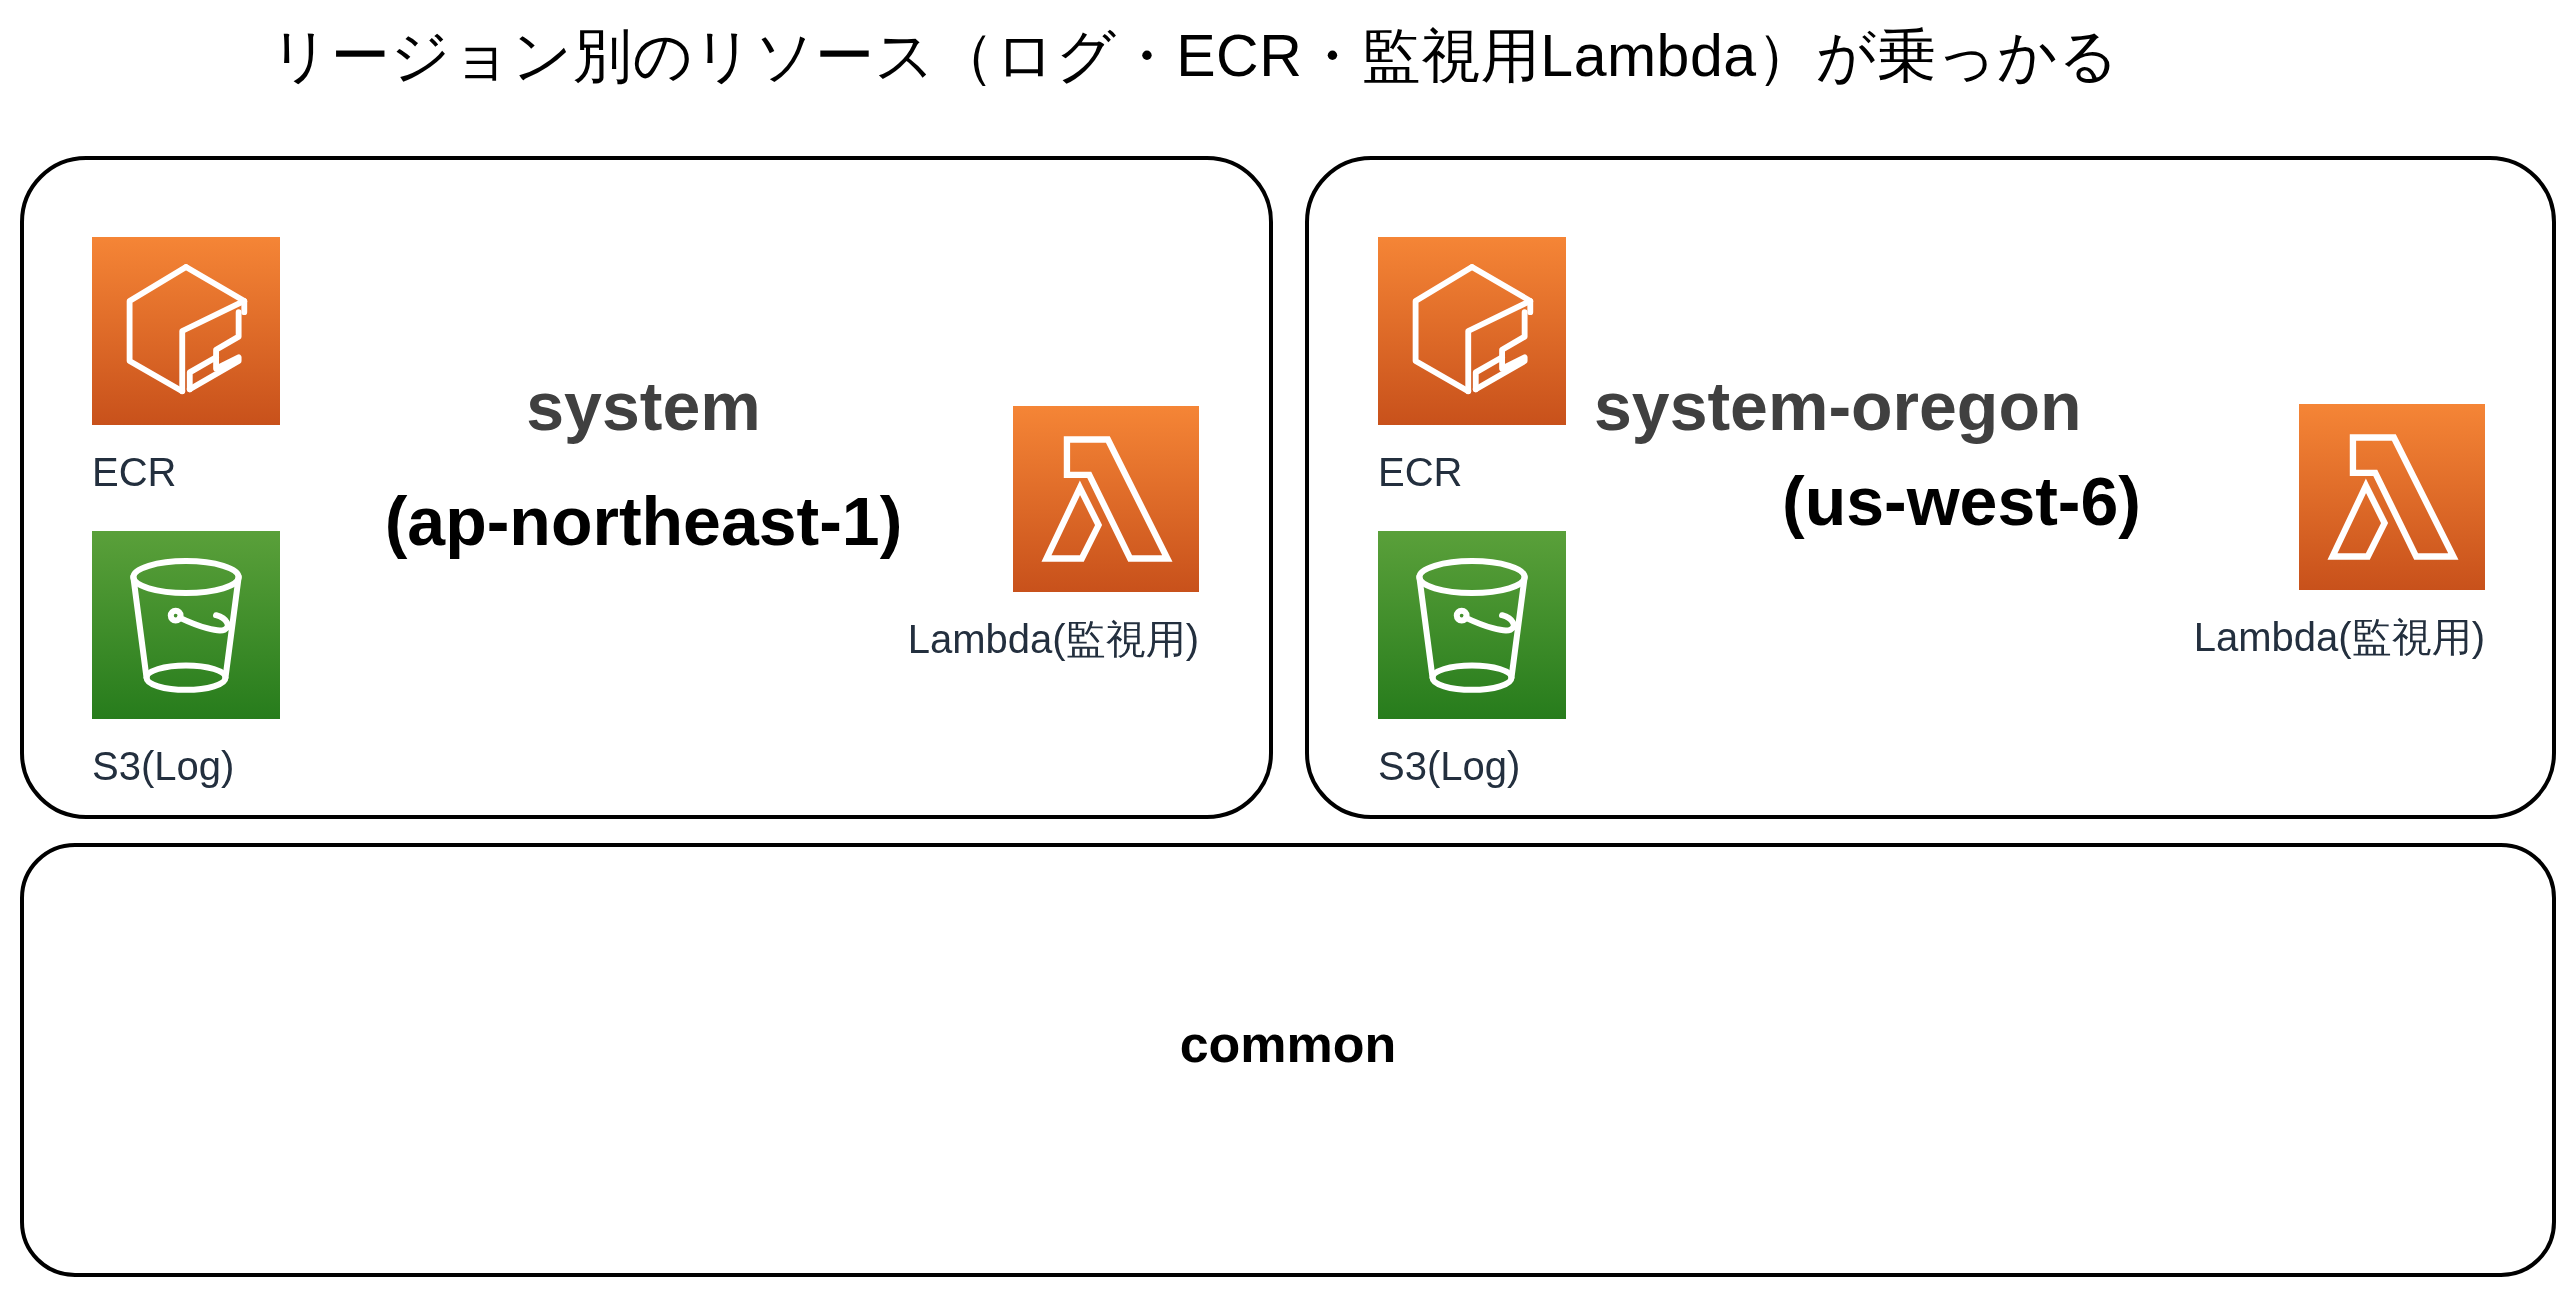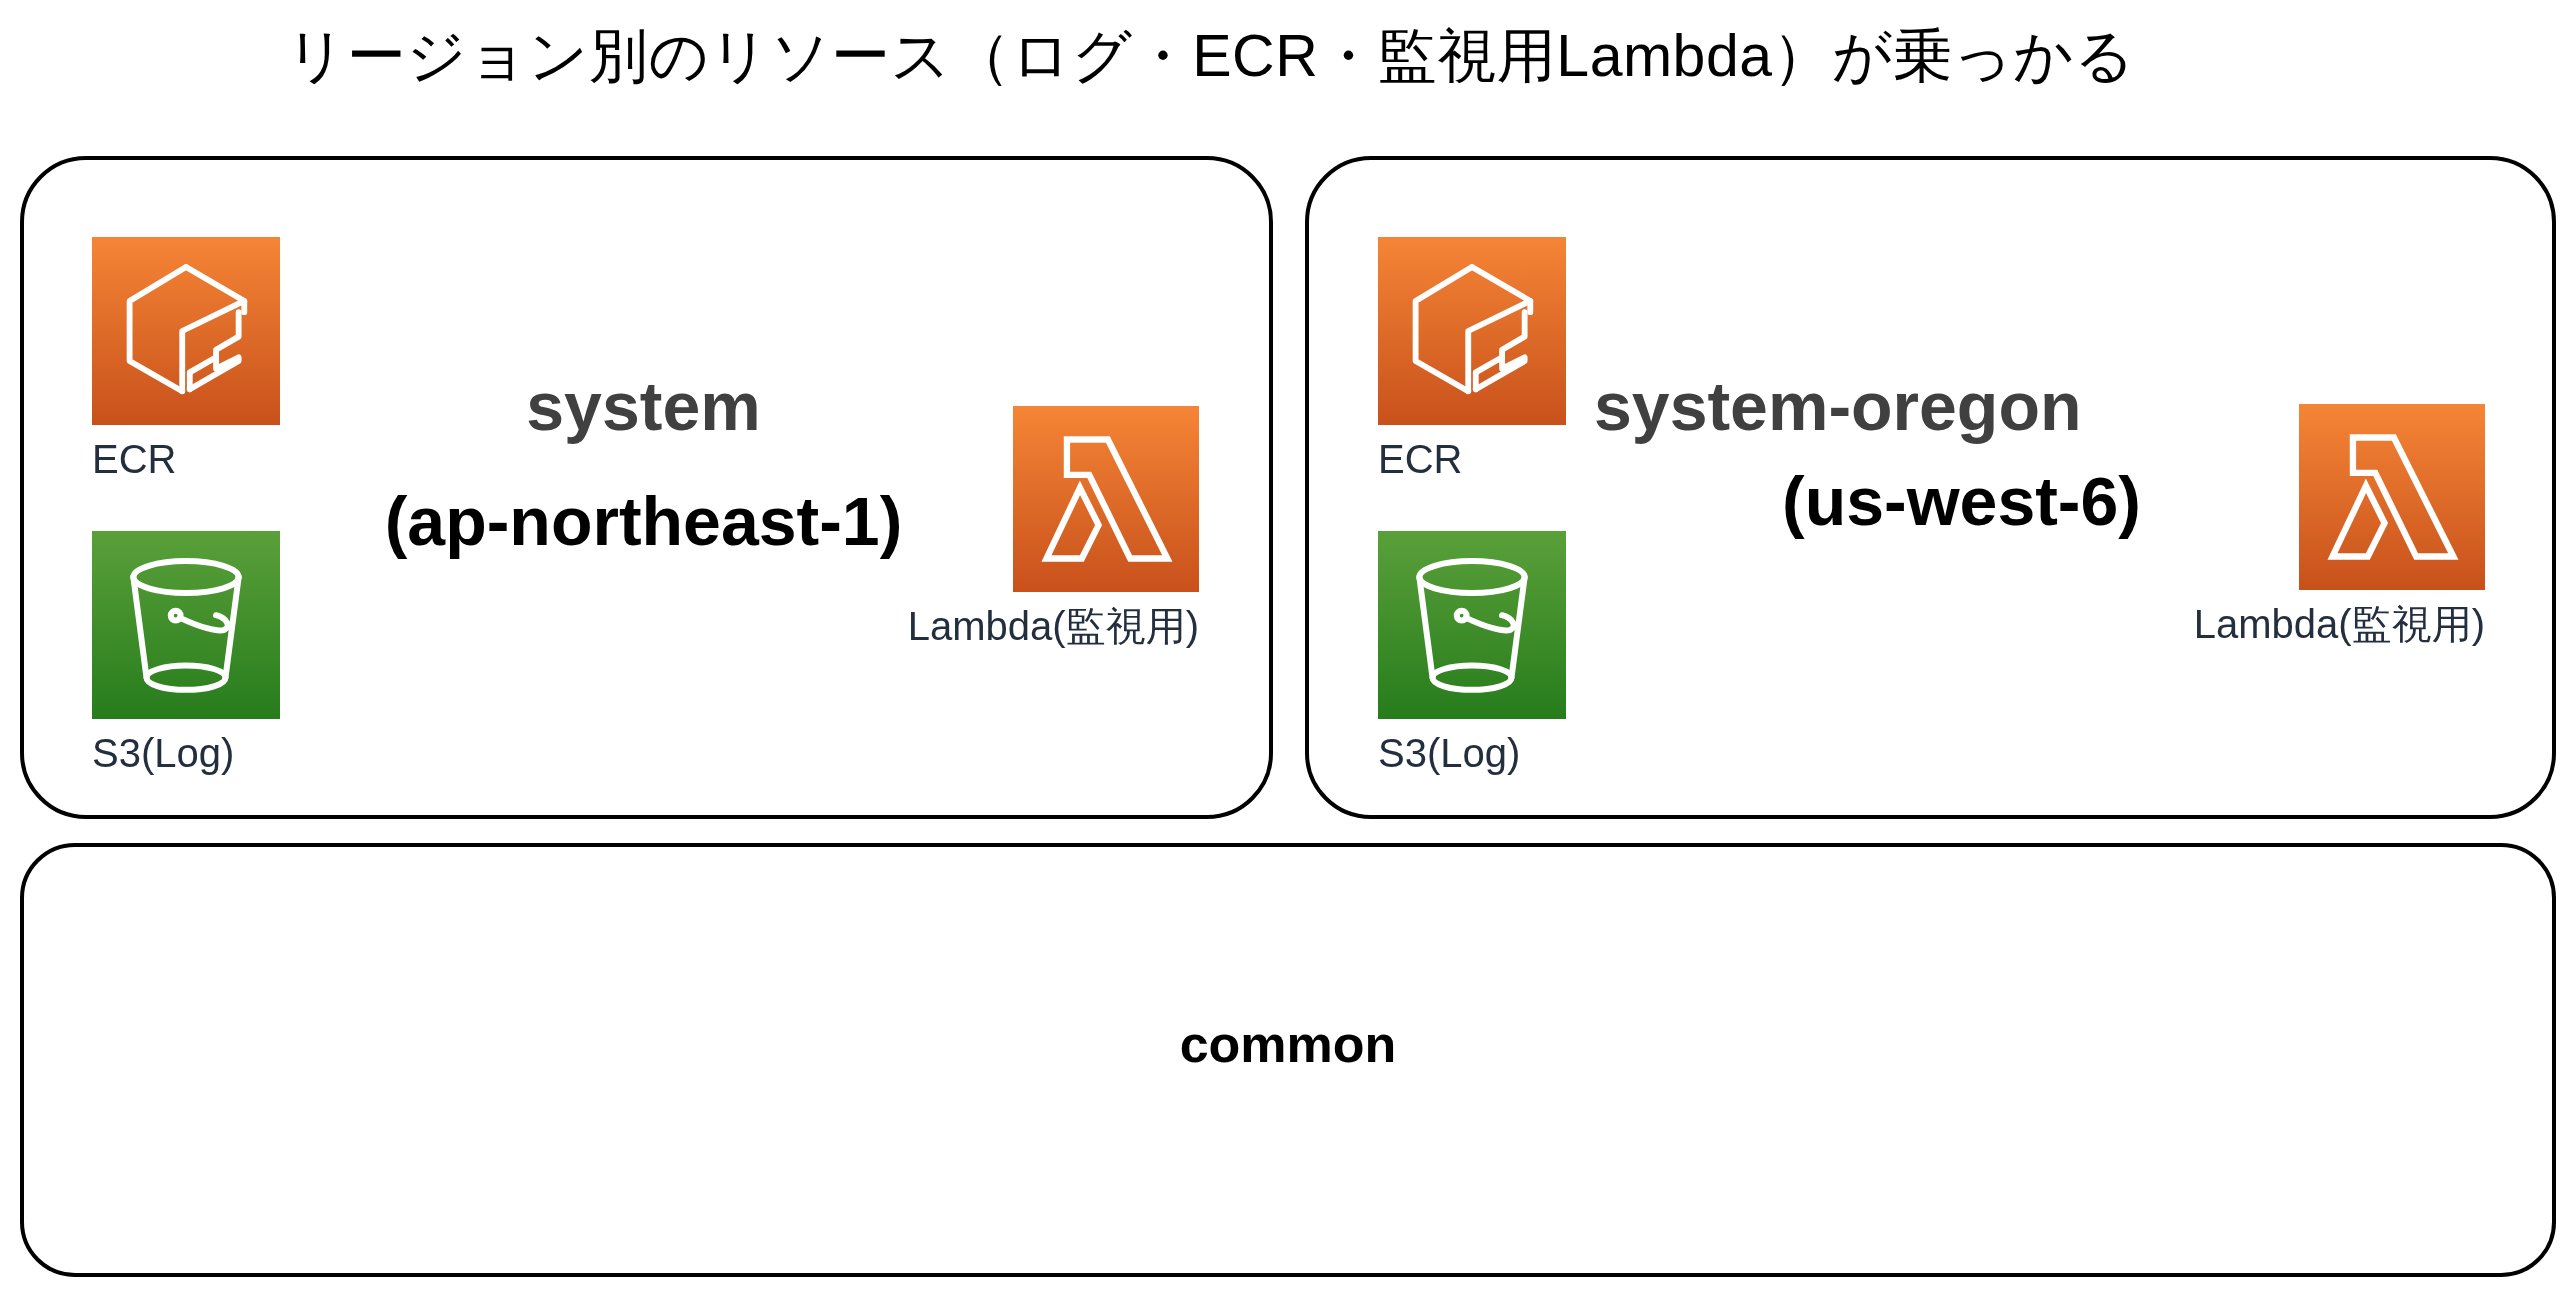--- a/index.html
+++ b/index.html
@@ -25,21 +25,20 @@
     left: 0;
     top: 20px;
     width: 2389px;
     text-align: center;
     font-size: 59px;
     font-weight: 400;
     line-height: 1.25;
     color: #000000;
     white-space: nowrap;
     letter-spacing: 0.5px;
-    padding-left: 16px;
   }
 
   
   .region-card {
     position: absolute;
     box-sizing: border-box;
     border: 4.6px solid #000000;
     border-radius: 66px;
     background: #ffffff;
   }
@@ -86,21 +85,21 @@
   .svc {
     position: absolute;
   }
   .svc-tile {
     width: 188px;
     height: 188px;
     display: block;
   }
   .svc-tile.lambda-tile { width: 186px; height: 186px; }
   .svc-label {
-    margin-top: 13px;
+    margin-top: 26px;
     font-size: 40px;
     font-weight: 400;
     color: #232f3e;
     white-space: nowrap;
     line-height: 1.05;
   }
   .svc-label.center { text-align: right; }
 
   
   #svc-ecr-tokyo    { left: 92px;  top: 237px; }

